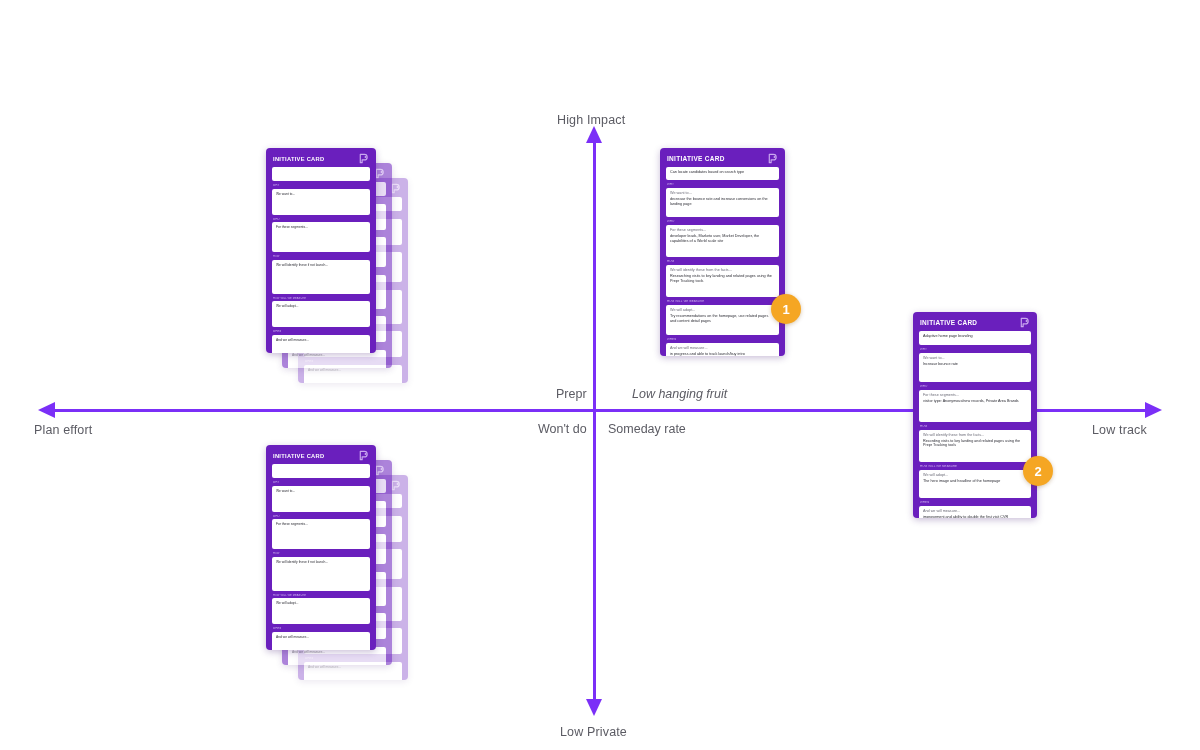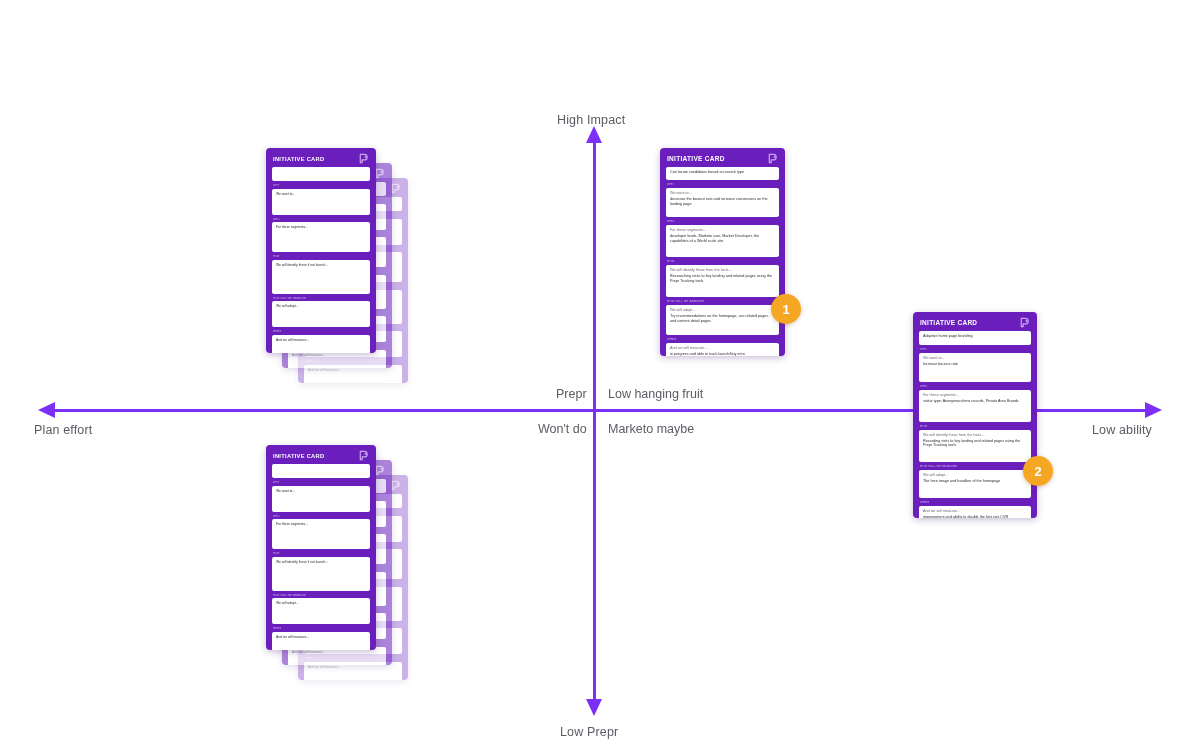--- a/index.html
+++ b/index.html
@@ -79,21 +79,21 @@
   .lbl-high-effort { left: 34px;  top: 393px; }
   .lbl-low-effort  { left: 1092px; top: 393px; }
 
   .quad-label {
     position: absolute;
     font-size: 12.5px;
     color: #5b5b63;
     white-space: nowrap;
   }
   .q-plan      { left: 556px; top: 357px; text-align: right; }
-  .q-lhf       { left: 608px; top: 357px; }
+  .q-lhf       { left: 632px; top: 357px; font-style: italic; }
   .q-wont      { left: 538px; top: 392px; text-align: center; }
   .q-someday   { left: 608px; top: 392px; }
 
   
   .card-stack {
     position: absolute;
   }
   .card {
     position: absolute;
     background: #6a1fbd;
@@ -168,28 +168,28 @@
 <div id="canvas">
 
   <div class="axis-line axis-h"></div>
   <div class="axis-line axis-v"></div>
   <div class="arrow arrow-up"></div>
   <div class="arrow arrow-down"></div>
   <div class="arrow arrow-left"></div>
   <div class="arrow arrow-right"></div>
 
   <div class="axis-label lbl-high-impact">High Impact</div>
-  <div class="axis-label lbl-low-impact">Low Prepr</div>
+  <div class="axis-label lbl-low-impact">Low Private</div>
   <div class="axis-label lbl-high-effort">Plan effort</div>
-  <div class="axis-label lbl-low-effort">Low ability</div>
+  <div class="axis-label lbl-low-effort">Low track</div>
 
   <div class="quad-label q-plan">Prepr</div>
   <div class="quad-label q-lhf">Low hanging fruit</div>
   <div class="quad-label q-wont">Won't do</div>
-  <div class="quad-label q-someday">Marketo maybe</div>
+  <div class="quad-label q-someday">Someday rate</div>
 
   <div id="cards-layer">
       <div class="card-stack" style="left: 266px; top: 118px; width: 144px; height: 239px;">
         <div class="card ghost ghost-3" style="left: 32px; top: 30px; width: 110px; height: 205px;">
           <div class="card-header">
             <div class="card-title" style="font-size:5.72px">INITIATIVE CARD</div>
             <div class="card-logo-icon">
               <svg width="11" height="11" viewBox="0 0 24 24" aria-hidden="true">
                 <path d="M5 3h9a6 6 0 0 1 0 12H9v6H5V3z" fill="none" stroke="#c9a7ef" stroke-width="2.6" stroke-linejoin="round"></path>
                 <circle cx="16.5" cy="8.5" r="2.2" fill="#c9a7ef"></circle>

